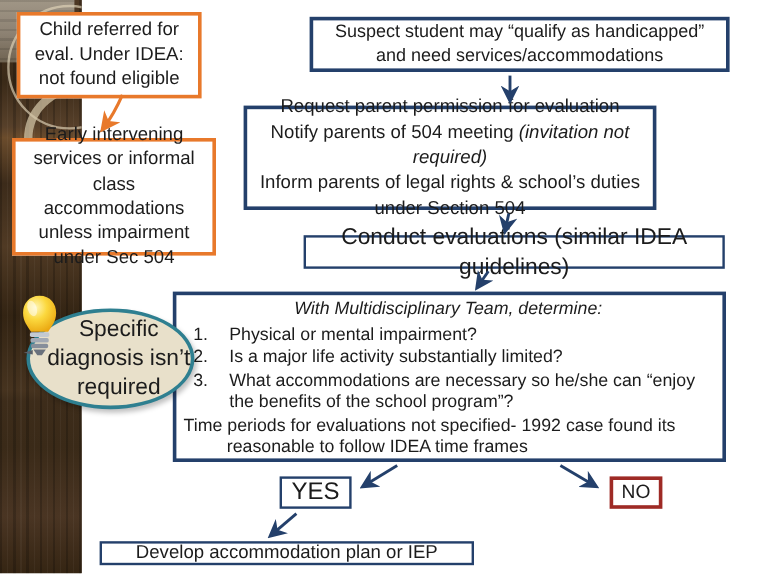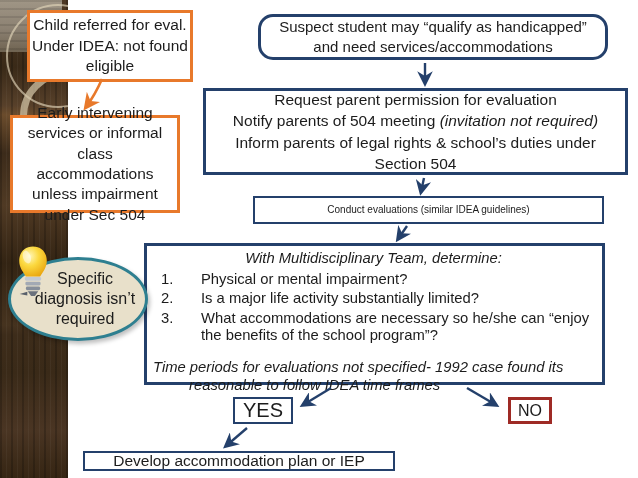--- a/index.html
+++ b/index.html
@@ -35,42 +35,42 @@
   
   .box{
     position:absolute;background:#fff;box-sizing:border-box;
     display:flex;flex-direction:column;align-items:center;justify-content:center;
     text-align:center;line-height:1.32;
   }
   .b-orange{border:3px solid var(--orange);}
   .b-navy3{border:3px solid var(--navy);}
   .b-navy2{border:2px solid var(--navy);}
   .b-red{border:3px solid var(--dark_red);}
-  .boxA{left:27px;top:10px;width:166px;height:72px;font-size:15.5px;padding:2px 2px;}
+  .boxA{left:14px;top:10px;width:154px;height:72px;font-size:15.5px;padding:2px 2px;}
   .boxB{left:10px;top:115px;width:170px;height:98px;font-size:15.5px;padding:2px 4px;}
-  .boxC{left:258px;top:14px;width:350px;height:46px;font-size:15px;padding:2px 8px;border-radius:15px;}
-  .boxD{left:203px;top:88px;width:425px;height:87px;font-size:15.5px;padding:14px 6px;line-height:1.37;}
-  .boxE{left:253px;top:196px;width:351px;height:28px;font-size:10px;padding:1px 6px;}
+  .boxC{left:258px;top:14px;width:350px;height:46px;font-size:15px;padding:2px 8px;}
+  .boxD{left:203px;top:88px;width:344px;height:87px;font-size:15.5px;padding:14px 6px;line-height:1.37;}
+  .boxE{left:253px;top:196px;width:351px;height:28px;font-size:19px;padding:1px 6px;}
   .boxF{left:144px;top:243px;width:461px;height:142px;font-size:14.8px;
         align-items:stretch;justify-content:flex-start;text-align:left;
         padding:4px 8px 4px 6px;line-height:1.19;}
   .boxYes{left:233px;top:397px;width:60px;height:27px;font-size:20px;}
   .boxNo{left:508px;top:397px;width:44px;height:27px;font-size:16px;justify-content:flex-end;}
   .boxG{left:83px;top:451px;width:312px;height:20px;font-size:15.5px;}
   .team-heading{font-style:italic;text-align:center;margin-bottom:2px;}
   .team-item{display:flex;margin:1px 0;}
   .team-item .num{flex:0 0 30px;padding-left:8px;}
-  .team-item .itm{flex:1;margin-left:10px;}
-  .team-note{font-style:italic;margin-top:13px;padding-left:36px;text-indent:-36px;}
+  .team-item .itm{flex:1;}
+  .team-note{margin-top:1px;padding-left:36px;text-indent:-36px;}
   
   .callout{
-    position:absolute;left:8px;top:257px;width:140px;height:84px;
+    position:absolute;left:22px;top:257px;width:140px;height:84px;
     border:3px solid var(--teal);border-radius:50%;background:var(--ellipse_fill);
     box-sizing:border-box;display:flex;align-items:center;justify-content:center;
-    text-align:center;font-size:16px;line-height:1.25;padding-left:14px;
+    text-align:center;font-size:19px;line-height:1.25;padding-left:14px;
     box-shadow:2px 3px 4px rgba(0,0,0,0.25);
   }
   .bulb{position:absolute;left:14px;top:244px;width:38px;height:64px;z-index:5;}
   .arrows{position:absolute;left:0;top:0;width:638px;height:478px;pointer-events:none;}
   i{font-style:italic;}
 </style>
 </head>
 <body>
 
 <div class="slide">

